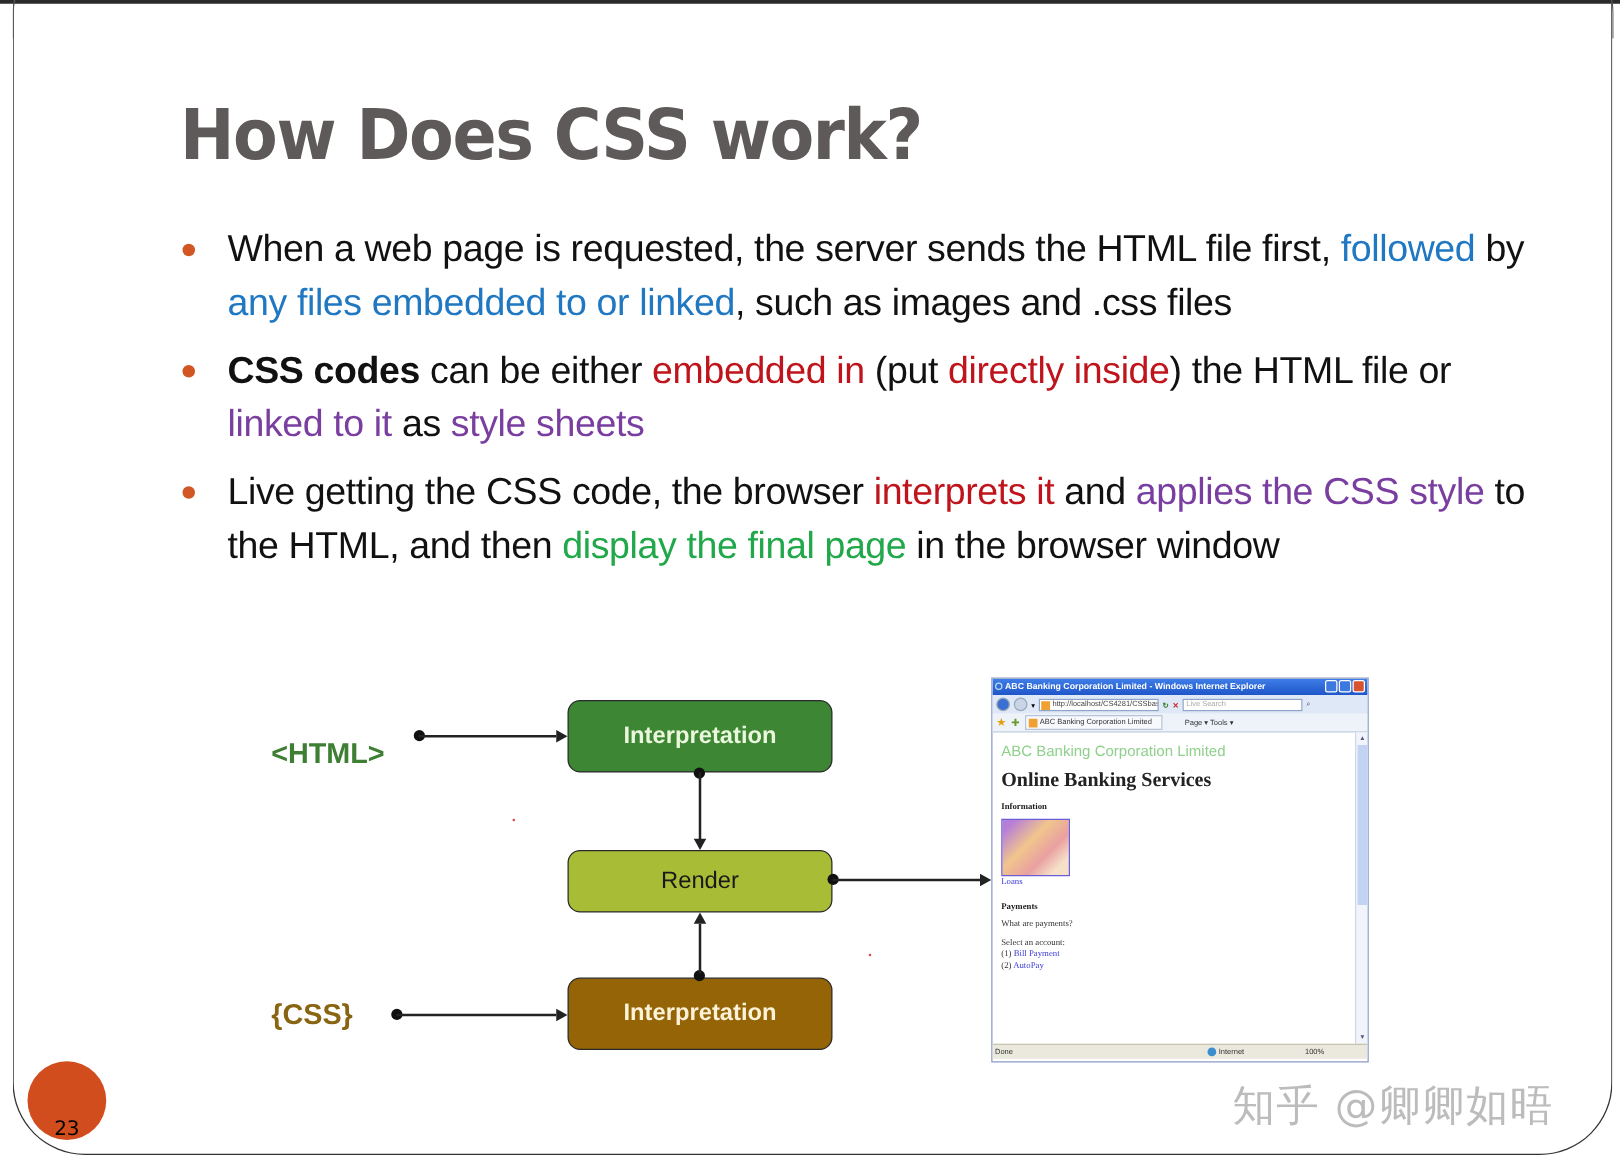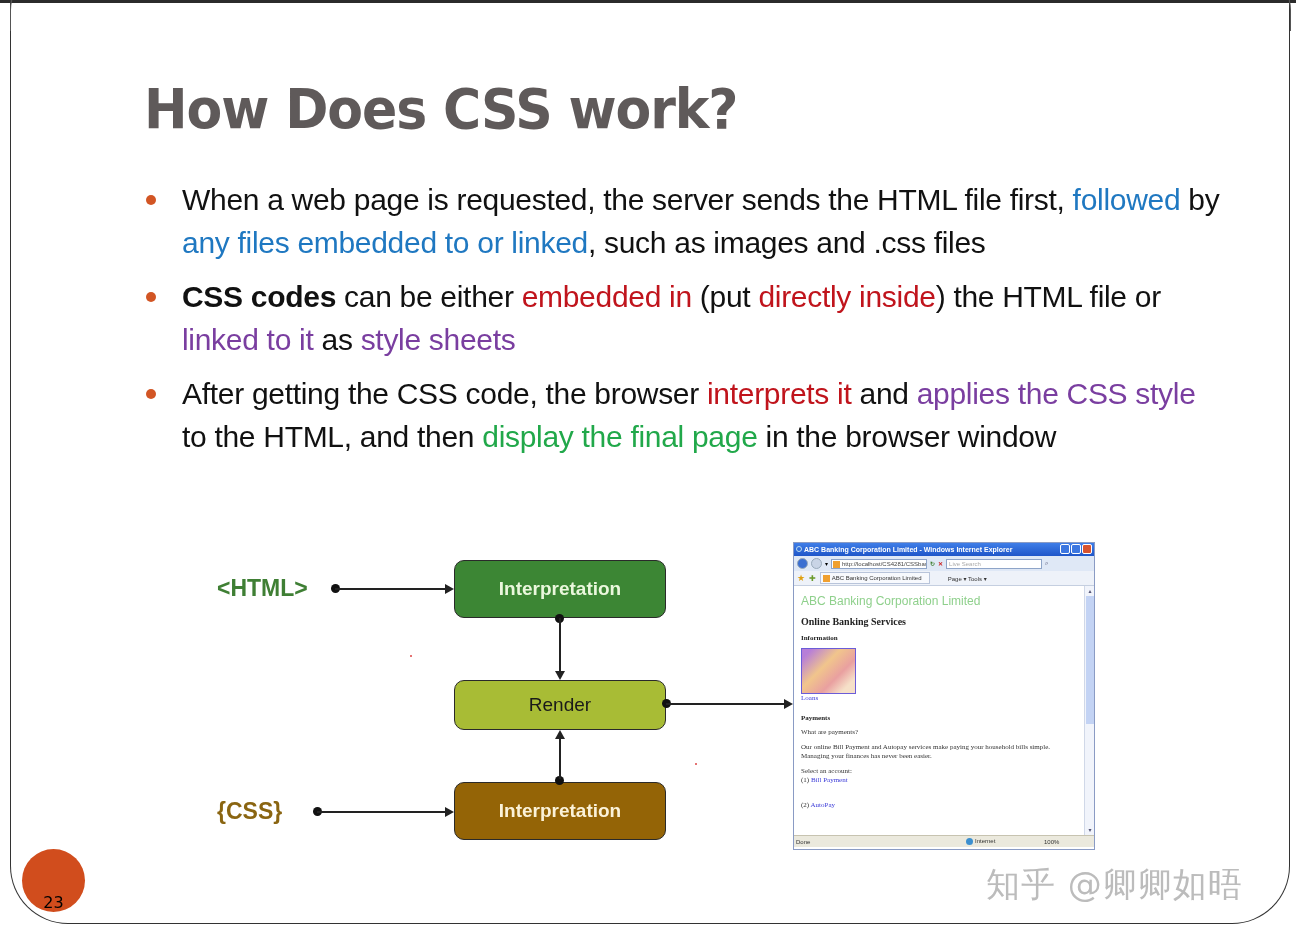--- a/index.html
+++ b/index.html
@@ -32,21 +32,21 @@
   .bullet { position: relative; padding-left: 38px; font-size: 30px; line-height: 43px; color: #111; margin-bottom: 11px; letter-spacing: -0.3px; }
   .bullet-dot { position: absolute; left: 2px; top: 17px; width: 10px; height: 10px; border-radius: 50%; background: #d25524; }
   .b { font-weight: bold; }
   .red { color: #c0141c; }
   .purple { color: #7a3ea0; }
   .blue { color: #1f78c1; }
   .green { color: #21a84a; }
 
   
   .diag-label { position: absolute; font-weight: bold; font-size: 23px; }
-  .lbl-html { left: 217px; top: 575px; color: #3f7f34; }
+  .lbl-html { left: 217px; top: 589px; color: #3f7f34; }
   .lbl-css { left: 217px; top: 798px; color: #8a6511; }
   .dot { position: absolute; width: 9px; height: 9px; border-radius: 50%; background: #111; }
   .hline { position: absolute; height: 1.5px; background: #222; }
   .vline { position: absolute; width: 1.5px; background: #222; }
   .arrow-r { position: absolute; width: 0; height: 0; border-top: 5px solid transparent; border-bottom: 5px solid transparent; border-left: 9px solid #222; }
   .arrow-d { position: absolute; width: 0; height: 0; border-left: 5px solid transparent; border-right: 5px solid transparent; border-top: 9px solid #222; }
   .arrow-u { position: absolute; width: 0; height: 0; border-left: 5px solid transparent; border-right: 5px solid transparent; border-bottom: 9px solid #222; }
 
   .box {
     position: absolute; left: 454px; width: 212px; border: 1.5px solid #2a2a2a; border-radius: 10px;
@@ -78,21 +78,21 @@
   .ie-addfav { color: #6a9a2a; font-size: 8px; }
   .ie-tab { width: 110px; height: 12px; background: #f7f9fd; border: 1px solid #b8c4da; color: #333; line-height: 11px; padding-left: 11px; position: relative; white-space: nowrap; overflow: hidden; }
   .ie-tab::before { content: ""; position: absolute; left: 2px; top: 2px; width: 7px; height: 7px; background: #f0a030; }
   .ie-tools { color: #333; margin-left: 14px; white-space: nowrap; }
   .ie-content { position: relative; height: 249px; padding: 8px 18px 0 7px; }
   .ie-scroll { position: absolute; right: 0; top: 0; width: 10px; height: 249px; background: #f1f4fb; border-left: 1px solid #d0d8e8; }
   .ie-scroll-thumb { position: absolute; left: 1px; top: 10px; width: 8px; height: 128px; background: #c3d3f4; }
   .ie-scroll-up, .ie-scroll-down { position: absolute; left: 1px; width: 8px; height: 8px; font-size: 6px; color: #557; text-align: center; line-height: 8px; }
   .ie-scroll-up { top: 1px; } .ie-scroll-down { bottom: 1px; }
   .ie-h1 { font-family: "Liberation Sans", sans-serif; font-size: 12px; color: #8fd08c; margin-bottom: 8px; }
-  .ie-h2 { font-size: 10px; font-weight: bold; color: #222; margin-bottom: 7px; }
+  .ie-h2 { font-size: 16px; font-weight: bold; color: #222; margin-bottom: 7px; }
   .ie-h4 { font-size: 7px; font-weight: bold; color: #222; margin-bottom: 6px; }
   .ie-img { width: 55px; height: 46px; border: 1.5px solid #6b5cd8; background: linear-gradient(135deg, #b77ed8 10%, #f1c58c 40%, #e9a0a0 65%, #f6e0c8 85%); }
   .ie-link { font-size: 7px; color: #3b3bd8; }
   .ie-p { font-size: 7px; color: #333; line-height: 9px; margin-top: 6px; }
   .ie-status { height: 12px; background: #ebe9dd; border-top: 1px solid #c7c3b0; display: flex; align-items: center; font-size: 6px; font-family: "Liberation Sans", sans-serif; color: #333; padding-left: 2px; position: relative; }
   .ie-status-zone { position: absolute; left: 172px; }
   .ie-status-zone::before { content: ""; display: inline-block; width: 7px; height: 7px; border-radius: 50%; background: #3c8fcf; margin-right: 2px; vertical-align: middle; }
   .ie-status-zoom { position: absolute; left: 250px; }
 
   .page-badge { position: absolute; left: 22px; top: 849px; width: 63px; height: 63px; border-radius: 50%; background: #d14d1d; color: #000000; display: flex; align-items: flex-end; justify-content: center; font-family: "DejaVu Sans", sans-serif; font-size: 16px; }
@@ -113,21 +113,21 @@
   <div class="bullet">
     <span class="bullet-dot"></span>
     <span>When a web page is requested, the server sends the HTML file first, </span><span class="blue">followed</span><span> by </span><span class="blue">any files embedded to or linked</span><span>, such as images and .css files</span>
   </div>
   <div class="bullet">
     <span class="bullet-dot"></span>
     <span class="b">CSS codes</span><span> can be either </span><span class="red">embedded in</span><span> (put </span><span class="red">directly inside</span><span>) the HTML file or </span><span class="purple">linked to it</span><span> as </span><span class="purple">style sheets</span>
   </div>
   <div class="bullet">
     <span class="bullet-dot"></span>
-    <span>After getting the CSS code, the browser </span><span class="red">interprets it</span><span> and </span><span class="purple">applies the CSS style</span><span> to the HTML, and then </span><span class="green">display the final page</span><span> in the browser window</span>
+    <span>Live getting the CSS code, the browser </span><span class="red">interprets it</span><span> and </span><span class="purple">applies the CSS style</span><span> to the HTML, and then </span><span class="green">display the final page</span><span> in the browser window</span>
   </div>
 </div>
 
 <div>
   <span class="diag-label lbl-html">&lt;HTML&gt;</span>
   <span class="diag-label lbl-css">{CSS}</span>
 
   <div class="dot" style="left:331px; top:584px;"></div>
   <div class="hline" style="left:335px; top:588px; width:110px;"></div>
   <div class="arrow-r" style="left:445px; top:584px;"></div>
@@ -189,24 +189,23 @@
     <span class="ie-tools">Page ▾  Tools ▾</span>
   </div>
   <div class="ie-content">
     <div class="ie-h1">ABC Banking Corporation Limited</div>
     <div class="ie-h2">Online Banking Services</div>
     <div class="ie-h4">Information</div>
     <div class="ie-img"></div>
     <div class="ie-link">Loans</div>
     <div class="ie-h4" style="margin-top:12px;">Payments</div>
     <div class="ie-p" style="margin-top:1px;">What are payments?</div>
-    <div class="ie-p">Our online Bill Payment and Autopay services make paying your household bills simple. Managing your finances has never been easier.</div>
     <div class="ie-p">Select an account:</div>
     <div class="ie-p" style="margin-top:0;"><span>(1) </span><span class="ie-link">Bill Payment</span></div>
-    <div class="ie-p" style="margin-top:16px;"><span>(2) </span><span class="ie-link">AutoPay</span></div>
+    <div class="ie-p" style="margin-top:0;"><span>(2) </span><span class="ie-link">AutoPay</span></div>
     <div class="ie-scroll">
       <div class="ie-scroll-up">▴</div>
       <div class="ie-scroll-thumb"></div>
       <div class="ie-scroll-down">▾</div>
     </div>
   </div>
   <div class="ie-status">
     <span>Done</span>
     <span class="ie-status-zone">Internet</span>
     <span class="ie-status-zoom">100%</span>

